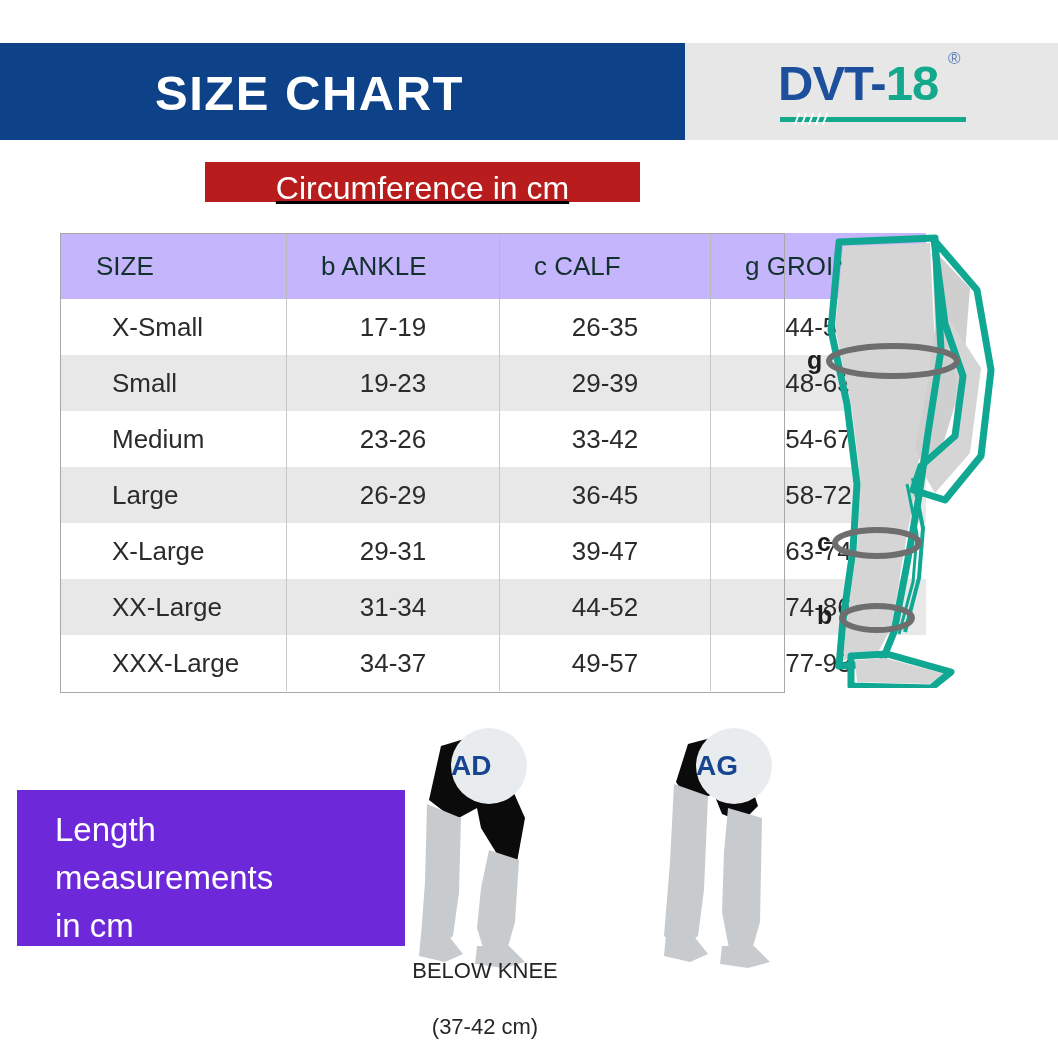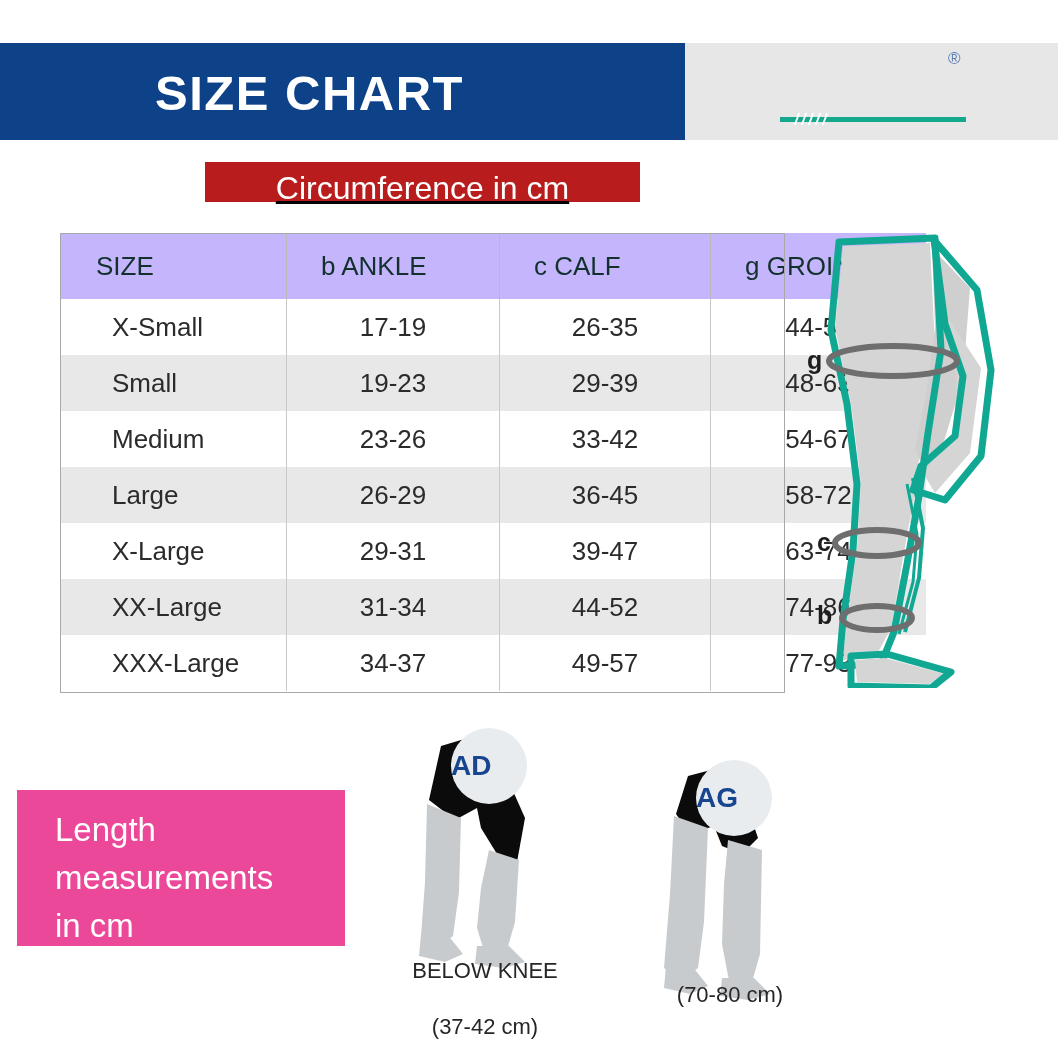--- a/index.html
+++ b/index.html
@@ -187,43 +187,43 @@
   }
   #meas-letter-g { left: 12px; top: 118px; }
   #meas-letter-c { left: 22px; top: 300px; }
   #meas-letter-b { left: 22px; top: 373px; }
 
   
   #length-box {
     position: absolute;
     left: 17px;
     top: 790px;
-    width: 328px;
+    width: 388px;
     height: 156px;
-    background: #ec4899;
+    background: #6d28d9;
   }
   #length-text {
     position: absolute;
     left: 38px;
     top: 16px;
     width: 270px;
     color: #ffffff;
     font-size: 33px;
     line-height: 48px;
     white-space: pre-line;
   }
 
   
   .stocking-fig {
     position: absolute;
     width: 200px;
     height: 290px;
   }
   #fig-ad { left: 385px; top: 722px; }
-  #fig-ag { left: 630px; top: 754px; }
+  #fig-ag { left: 630px; top: 722px; }
 
   .fig-badge {
     position: absolute;
     width: 76px;
     height: 76px;
     border-radius: 50%;
     background: #e9ecef;
     top: 6px;
     left: 66px;
     z-index: 5;
@@ -251,20 +251,21 @@
   .fig-caption .cap-sub { font-size: 22px; margin-top: 24px; }
 </style>
 </head>
 <body>
 
 <div id="header-strip"></div>
 <div id="header-banner"></div>
 <div id="page-title">SIZE CHART</div>
 
 <div id="brand-logo">
+  <div id="logo-wordmark"><span class="logo-dvt">DVT</span><span class="logo-dash">-</span><span class="logo-18">18</span></div>
   <div id="logo-reg">®</div>
   <div id="logo-underline"></div>
   <div id="logo-hatch">
     <span style="left:0px"></span>
       <span style="left:7px"></span>
       <span style="left:14px"></span>
       <span style="left:21px"></span>
       <span style="left:28px"></span>
   </div>
 </div>
@@ -396,14 +397,13 @@
   <div class="fig-badge">
     <span class="fig-badge-label">AG</span>
   </div>
 </div>
 
 <div class="fig-caption" id="caption-ad">
   <div>BELOW KNEE</div>
   <div class="cap-sub">(37-42 cm)</div>
 </div>
 <div class="fig-caption" id="caption-ag">
-  <div class="cap-sub">(70-80 cm)</div>
 </div>
 
 </body></html>

